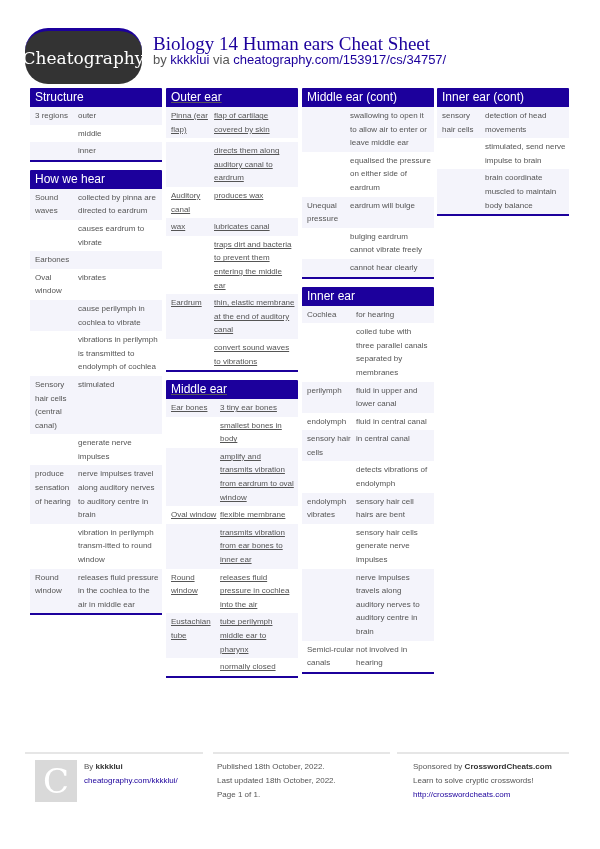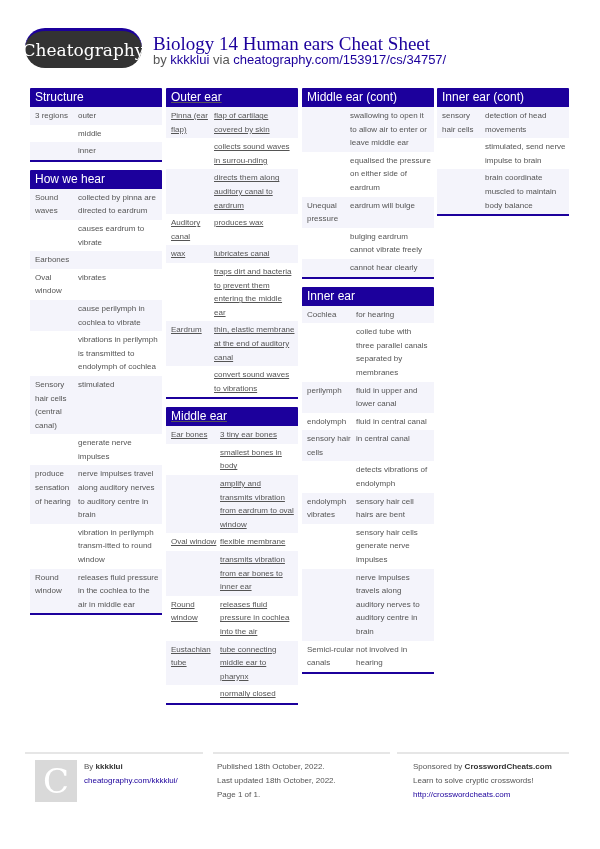--- a/index.html
+++ b/index.html
@@ -1,20 +1,20 @@
 <!DOCTYPE html>
 <html><head>
 <meta charset="utf-8">
 <style>
   * { box-sizing: border-box; margin: 0; padding: 0; }
   html, body { width: 600px; height: 849px; background: #ffffff; overflow: hidden; }
   body { position: relative; font-family: "Liberation Sans", sans-serif; color: #555; }
 
   .header { position: absolute; left: 25px; top: 28px; height: 46px; width: 555px; }
-  .logo-box { position: absolute; left: 0; top: 0; width: 117px; height: 40px; background: #333333; border-top: 3px solid #1c009c; color: #fff; font-family: "DejaVu Serif", serif; font-size: 17px; display: flex; align-items: center; justify-content: center; border-radius: 23px; }
+  .logo-box { position: absolute; left: 0; top: 0; width: 117px; height: 56px; background: #333333; border-top: 3px solid #1c009c; color: #fff; font-family: "DejaVu Serif", serif; font-size: 17px; display: flex; align-items: center; justify-content: center; border-radius: 23px; }
   .title-block { position: absolute; left: 128px; top: 8px; }
   .title { font-family: Liberation Serif, serif; color: #1c009c; font-size: 19px; line-height: 16px; }
   .byline { font-family: Liberation Sans, sans-serif; font-size: 13px; color: #555; line-height: 15px; }
   .byline a { color: #1c009c; text-decoration: none; }
 
   .col { position: absolute; top: 88px; width: 132px; }
   .box { margin-bottom: 8px; border-bottom: 2px solid #1c009c; }
   .box-title { background: #1c009c; color: #fff; font-size: 12px; padding: 0 5px; height: 19px; line-height: 19px; border-radius: 1px 1px 0 0; }
   .row { display: flex; font-size: 8px; line-height: 13.6px; color: #555; padding: 2px 0 2px; }
   .row:nth-child(odd) { background: #ffffff; }
@@ -127,21 +127,20 @@
 <div class="col" style="left:166px;text-decoration:underline;">
   <div class="box">
     <div class="box-title">Outer ear</div>
     <div class="rows">
         <div class="row">
           <div class="k">Pinna (ear flap)</div>
           <div class="v">flap of cartilage covered by skin</div>
         </div>
         <div class="row">
           <div class="k"></div>
-          <div class="v">collects sound waves in surrou-nding</div>
         </div>
         <div class="row">
           <div class="k"></div>
           <div class="v">directs them along auditory canal to eardrum</div>
         </div>
         <div class="row">
           <div class="k">Auditory canal</div>
           <div class="v">produces wax</div>
         </div>
         <div class="row">
@@ -184,21 +183,21 @@
         <div class="row">
           <div class="k k-wide"></div>
           <div class="v">transmits vibration from ear bones to inner ear</div>
         </div>
         <div class="row">
           <div class="k k-wide">Round window</div>
           <div class="v">releases fluid pressure in cochlea into the air</div>
         </div>
         <div class="row">
           <div class="k k-wide">Eustachian tube</div>
-          <div class="v">tube connecting middle ear to pharynx</div>
+          <div class="v">tube perilymph middle ear to pharynx</div>
         </div>
         <div class="row">
           <div class="k k-wide"></div>
           <div class="v">normally closed</div>
         </div>
       </div>
   </div>
 </div>
 
 <div class="col" style="left:302px;">

